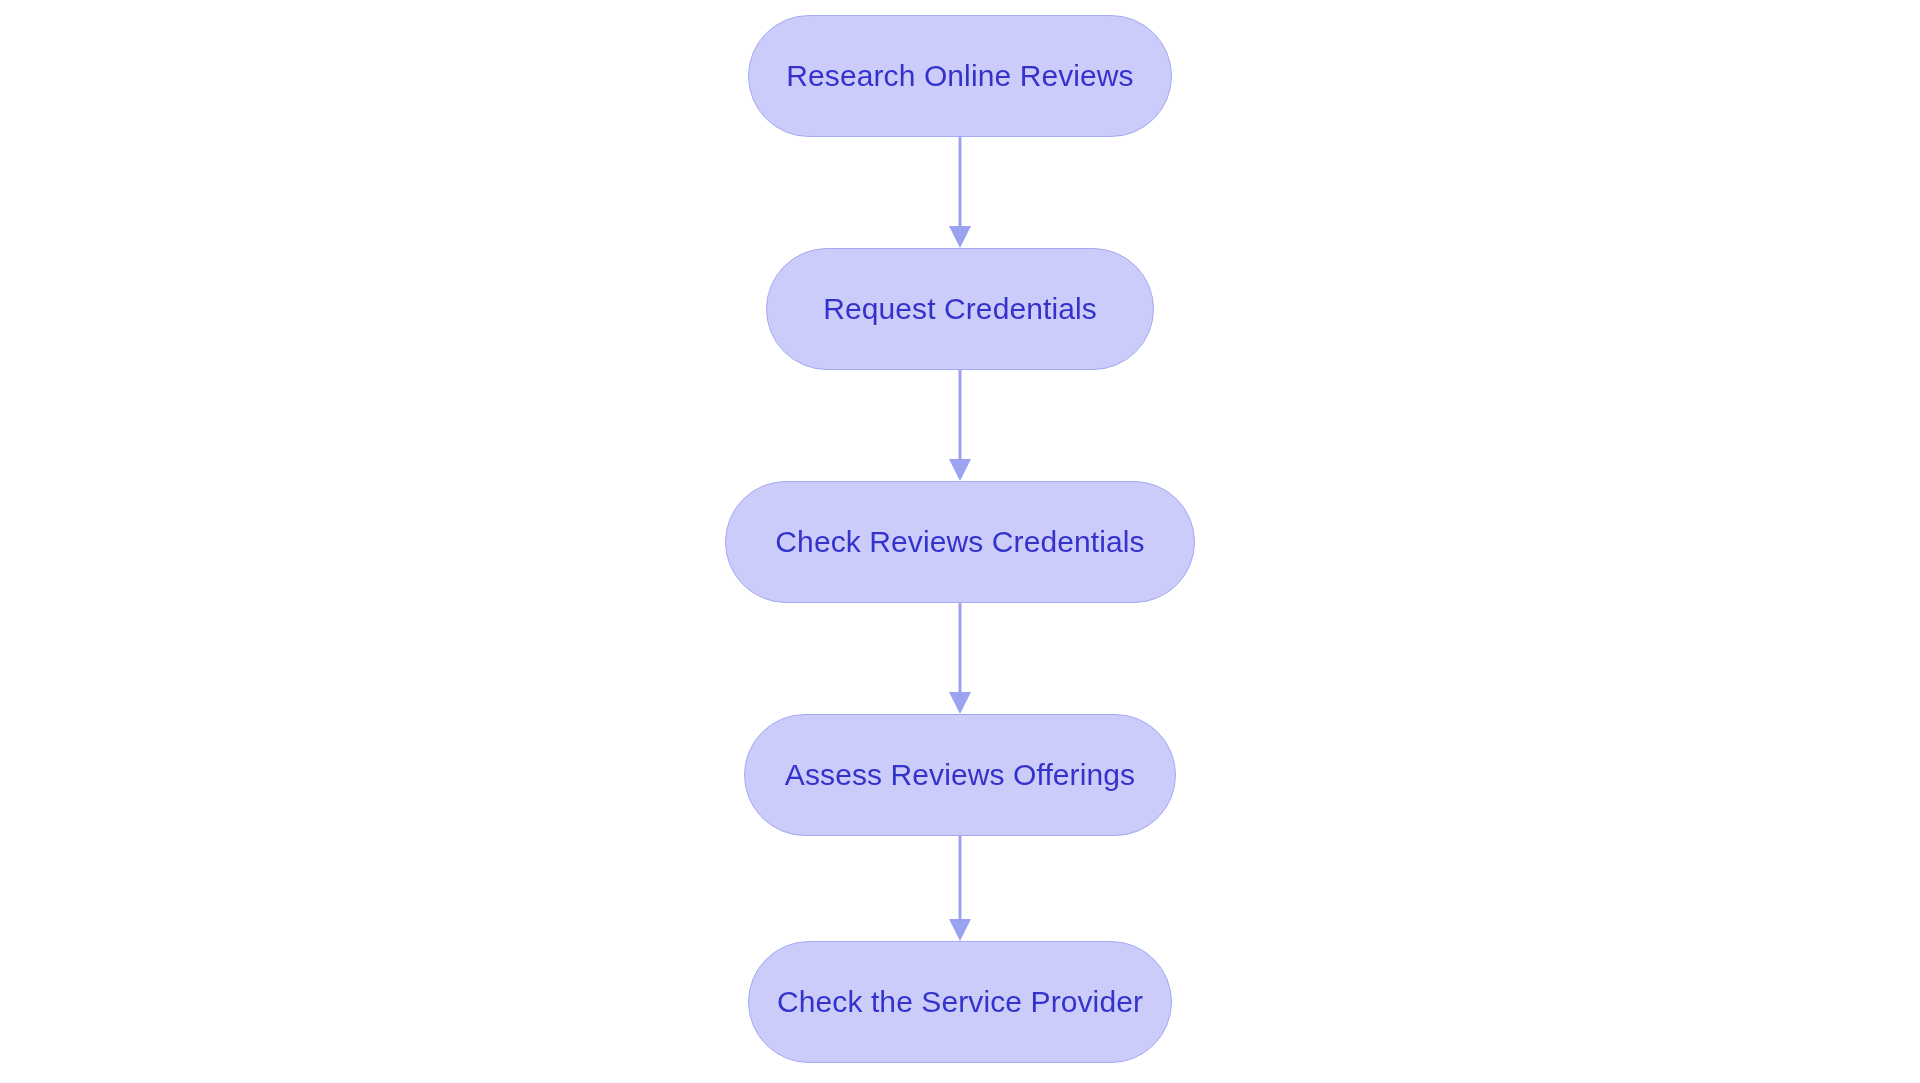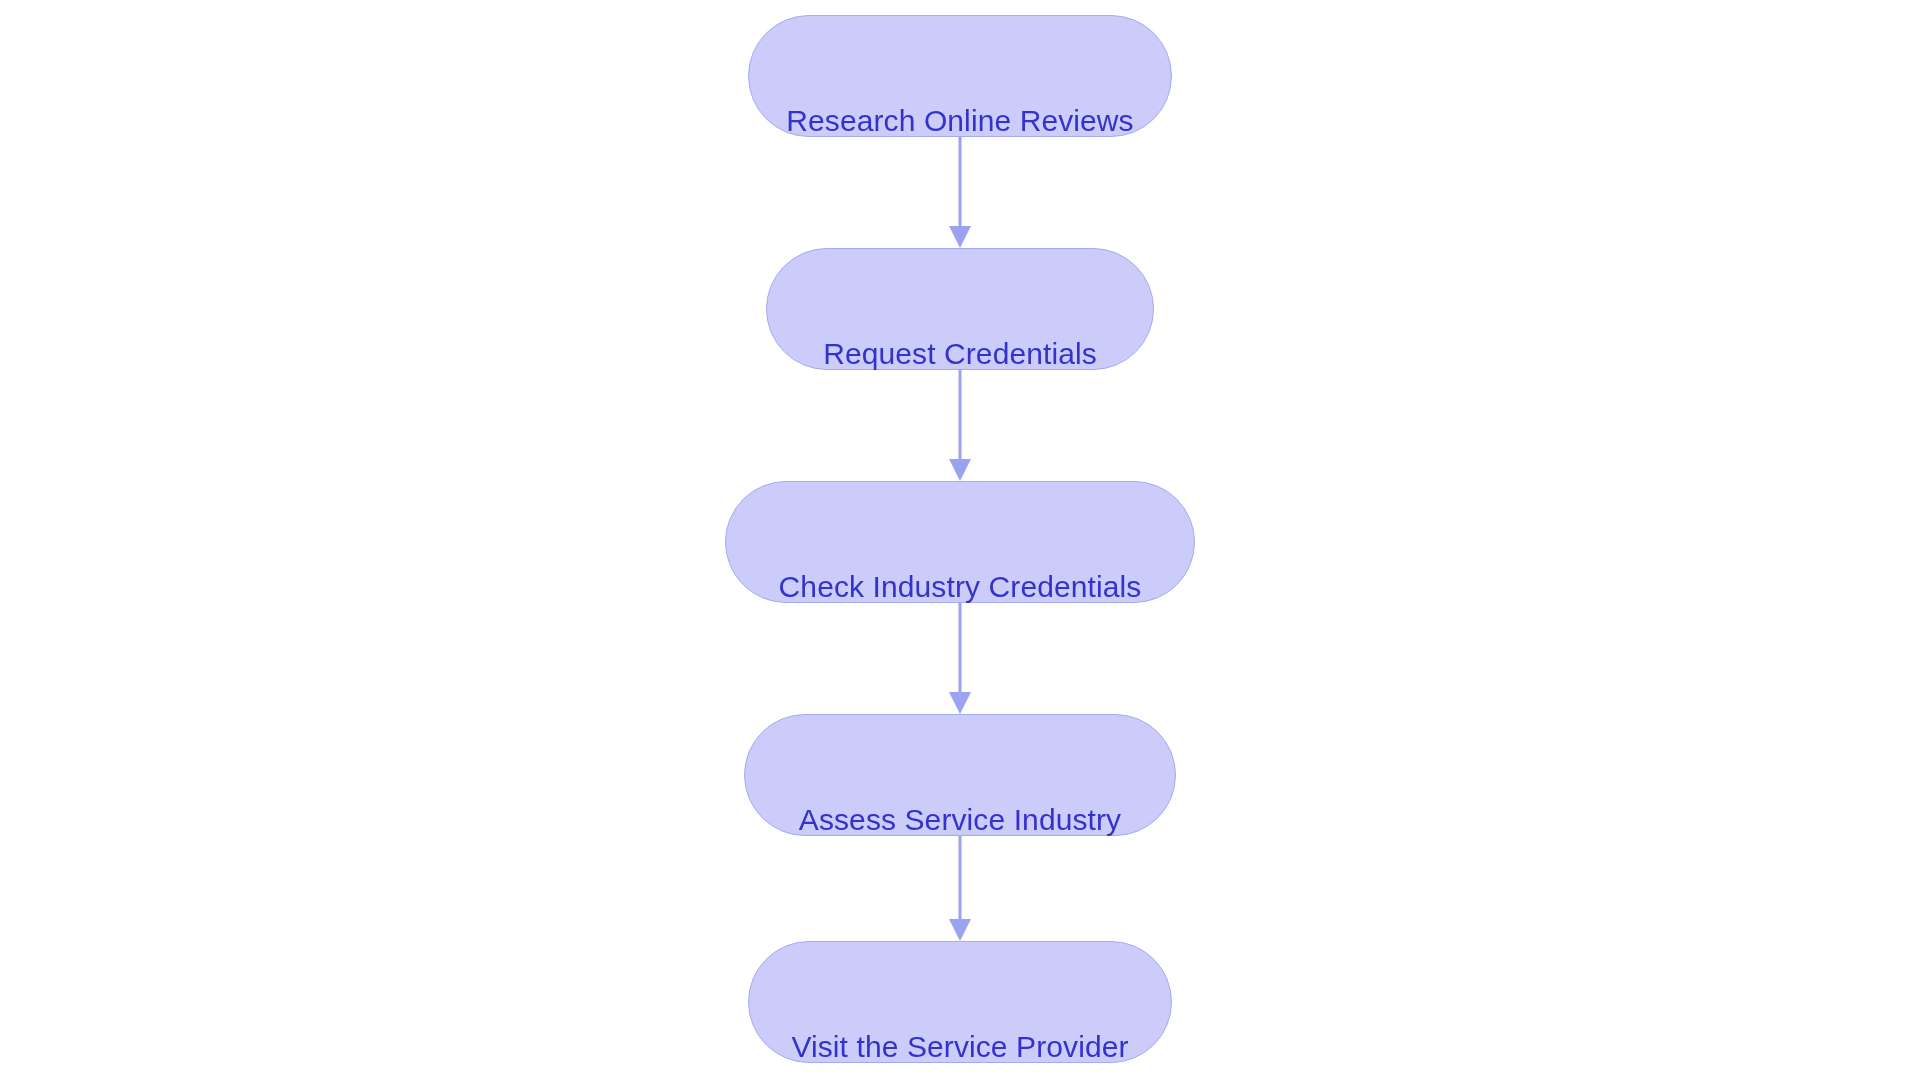--- a/index.html
+++ b/index.html
@@ -19,21 +19,21 @@
     position: relative;
     width: 1920px;
     height: 1083px;
     background: #ffffff;
   }
 
   .node {
     position: absolute;
     box-sizing: border-box;
     display: flex;
-    align-items: flex-end;
+    align-items: center;
     justify-content: center;
     background: #ccccfb;
     border: 1.5px solid #a3aaf2;
     border-radius: 999px;
     height: 122px;
     transform: translateX(-50%);
     left: 960px;
   }
 
   .node-label {
@@ -91,38 +91,38 @@
   </div>
 
   <div class="connector" id="edge-1">
     <svg width="40" height="111" viewBox="0 0 40 111" xmlns="http://www.w3.org/2000/svg">
       <line x1="20" y1="0" x2="20" y2="92" stroke="#9ba3f0" stroke-width="3"></line>
       <polygon points="20,111 9,89 31,89" fill="#9ba3f0"></polygon>
     </svg>
   </div>
 
   <div class="node" id="node-2">
-    <span class="node-label">Check Industry Credentials</span>
+    <span class="node-label">Check Reviews Credentials</span>
   </div>
 
   <div class="connector" id="edge-2">
     <svg width="40" height="111" viewBox="0 0 40 111" xmlns="http://www.w3.org/2000/svg">
       <line x1="20" y1="0" x2="20" y2="92" stroke="#9ba3f0" stroke-width="3"></line>
       <polygon points="20,111 9,89 31,89" fill="#9ba3f0"></polygon>
     </svg>
   </div>
 
   <div class="node" id="node-3">
-    <span class="node-label">Assess Service Industry</span>
+    <span class="node-label">Assess Reviews Offerings</span>
   </div>
 
   <div class="connector" id="edge-3">
     <svg width="40" height="105" viewBox="0 0 40 105" xmlns="http://www.w3.org/2000/svg">
       <line x1="20" y1="0" x2="20" y2="86" stroke="#9ba3f0" stroke-width="3"></line>
       <polygon points="20,105 9,83 31,83" fill="#9ba3f0"></polygon>
     </svg>
   </div>
 
   <div class="node" id="node-4">
-    <span class="node-label">Visit the Service Provider</span>
+    <span class="node-label">Check the Service Provider</span>
   </div>
 
 </div>
 
 </body></html>

